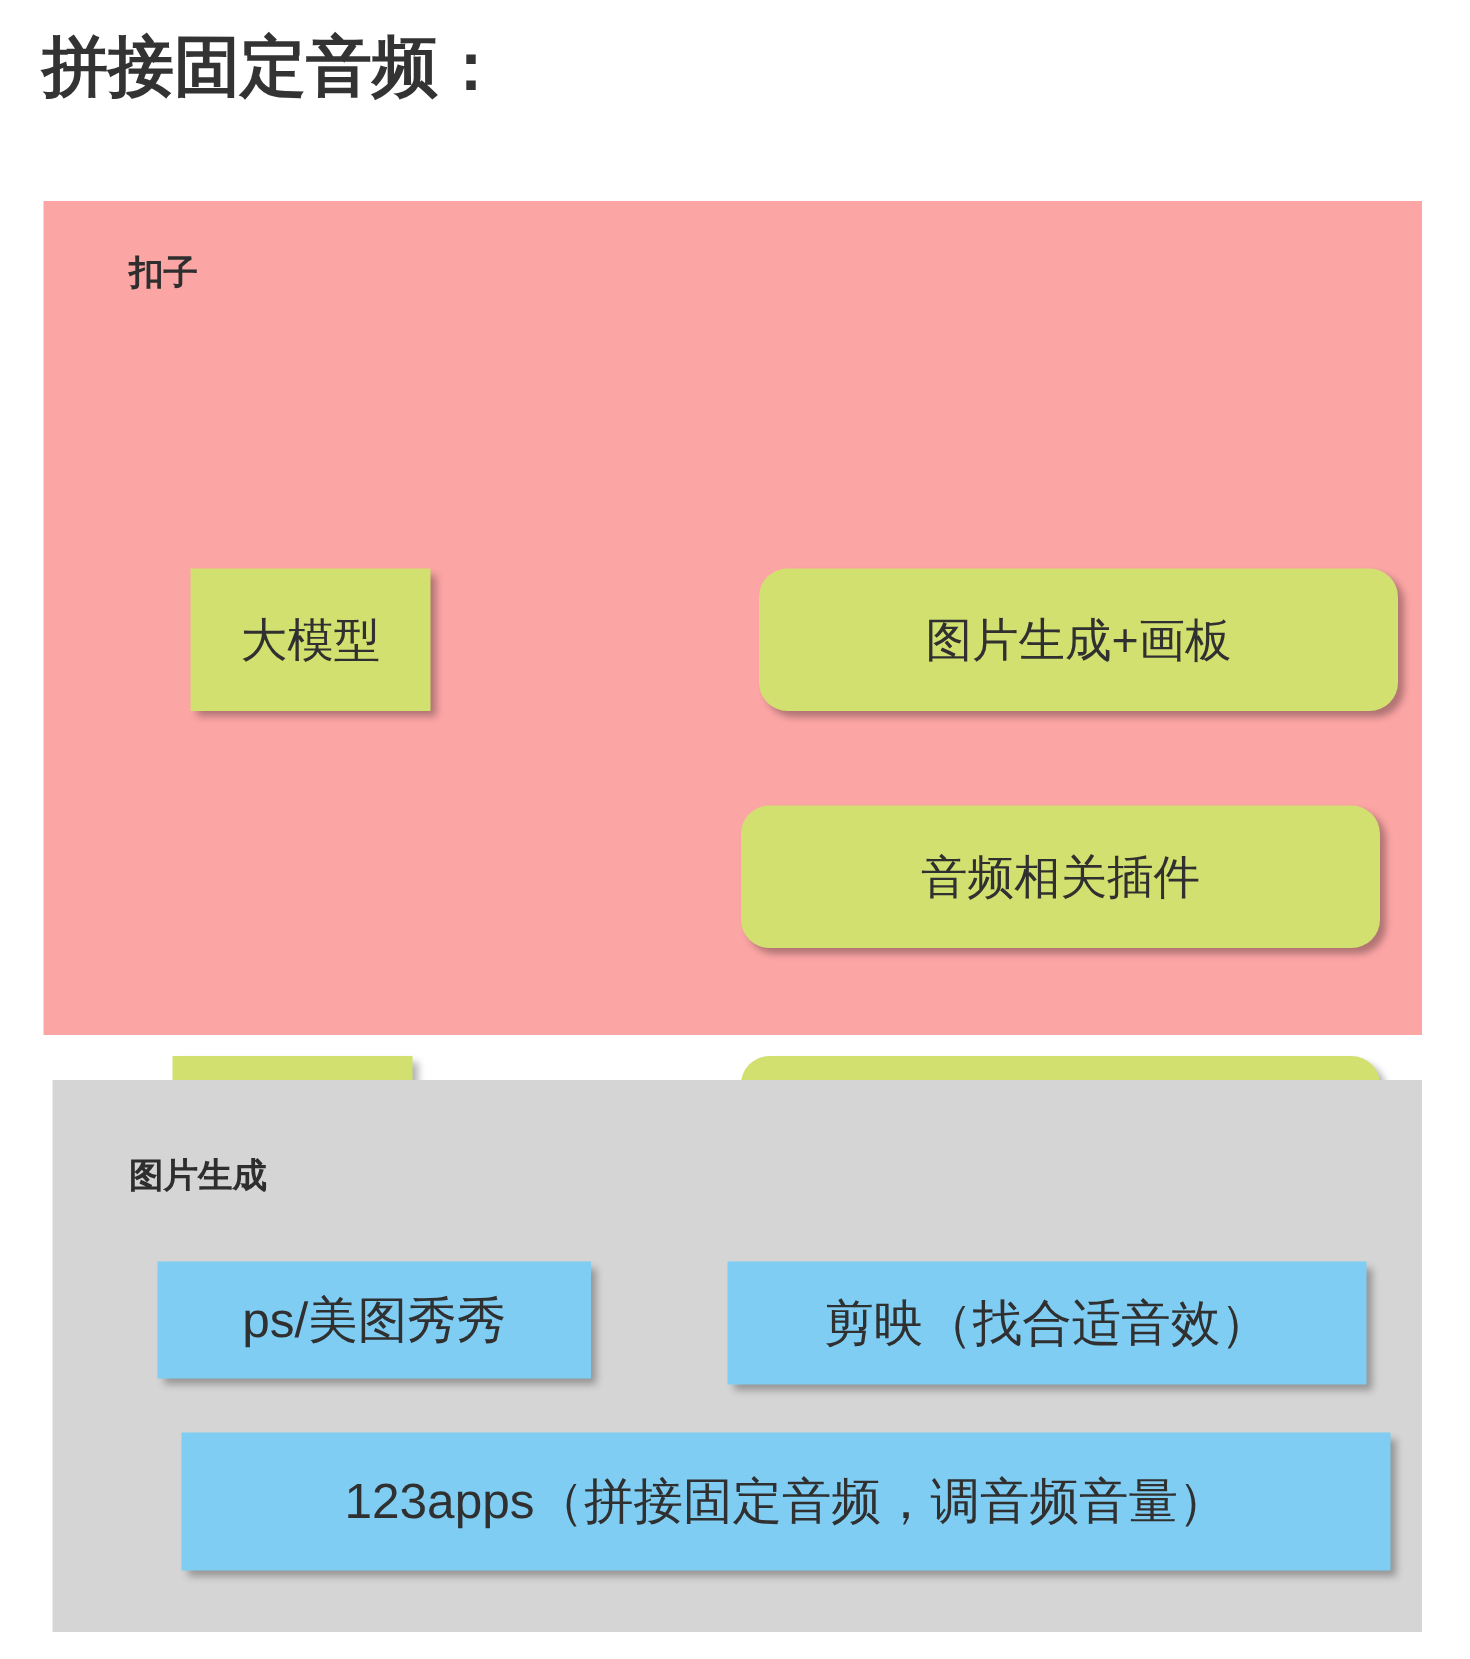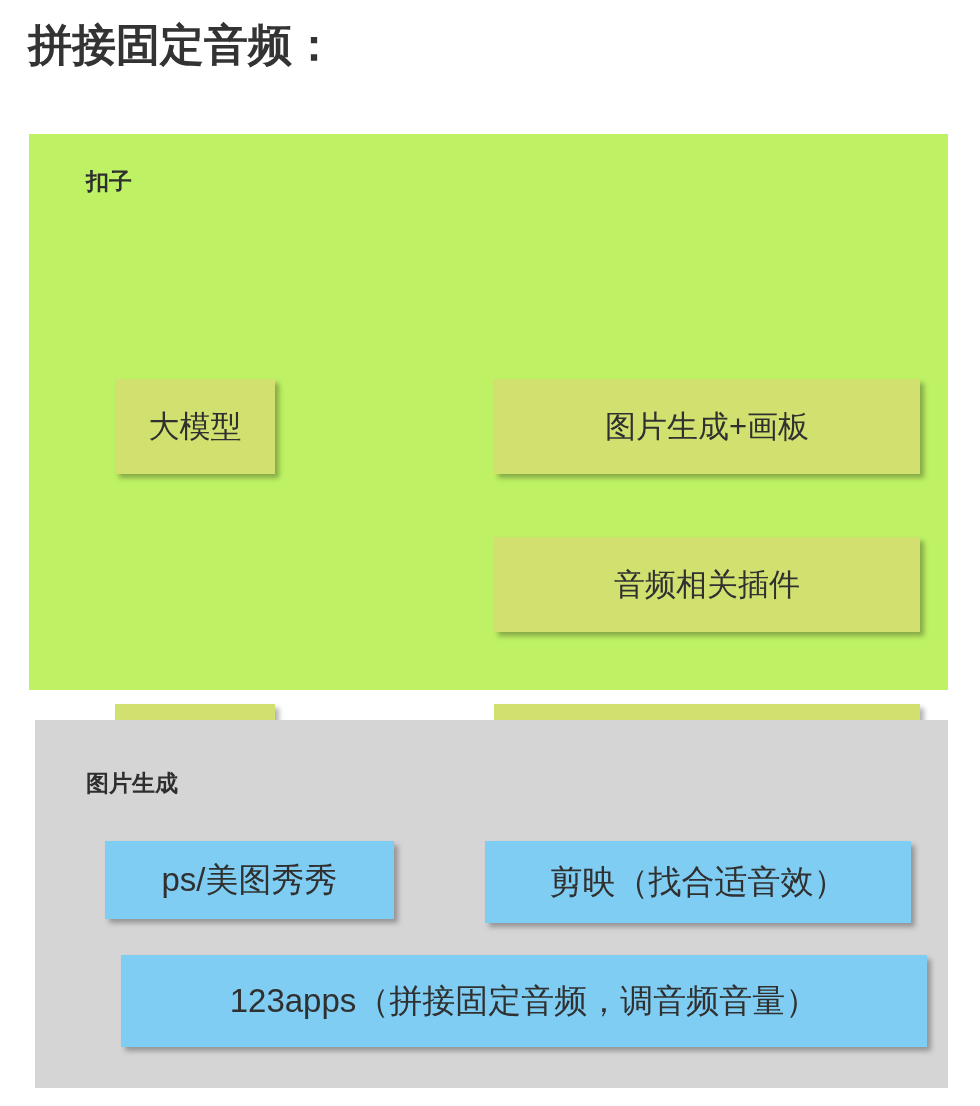--- a/index.html
+++ b/index.html
@@ -32,21 +32,21 @@
   
   .panel {
     position: absolute;
     box-sizing: border-box;
   }
   #panel-coze {
     left: 29px;
     top: 134px;
     width: 919px;
     height: 556px;
-    background: #bef264;
+    background: #fca5a5;
   }
   #panel-other-tools {
     left: 35px;
     top: 720px;
     width: 913px;
     height: 368px;
     background: #d5d5d5;
   }
 
   .panel-label {
@@ -84,23 +84,23 @@
   }
   .chip.blue {
     background: #7fcdf3;
     font-size: 33px;
     margin-left: 19px;
   }
 
   
   .chip.g-left  { left: 86px;  width: 160px; }
   
-  .chip.g-right { left: 465px; width: 426px; }
+  .chip.g-right { left: 465px; width: 426px; border-radius: 19px; }
 
-  .row-1 { top: 245px; }
+  .row-1 { top: 245px; margin-left: 12px; }
   .row-2 { top: 403px; }
   .row-3 { top: 570px; }
 
   
   #chip-ps        { left: 86px;  top: 841px; width: 289px; height: 78px; }
   #chip-jianying  { left: 466px; top: 841px; width: 426px; height: 82px; font-family: Liberation Mono, monospace; }
   #chip-123apps   { left: 102px;  top: 955px; width: 806px; height: 92px; }
 </style>
 </head>
 <body>

